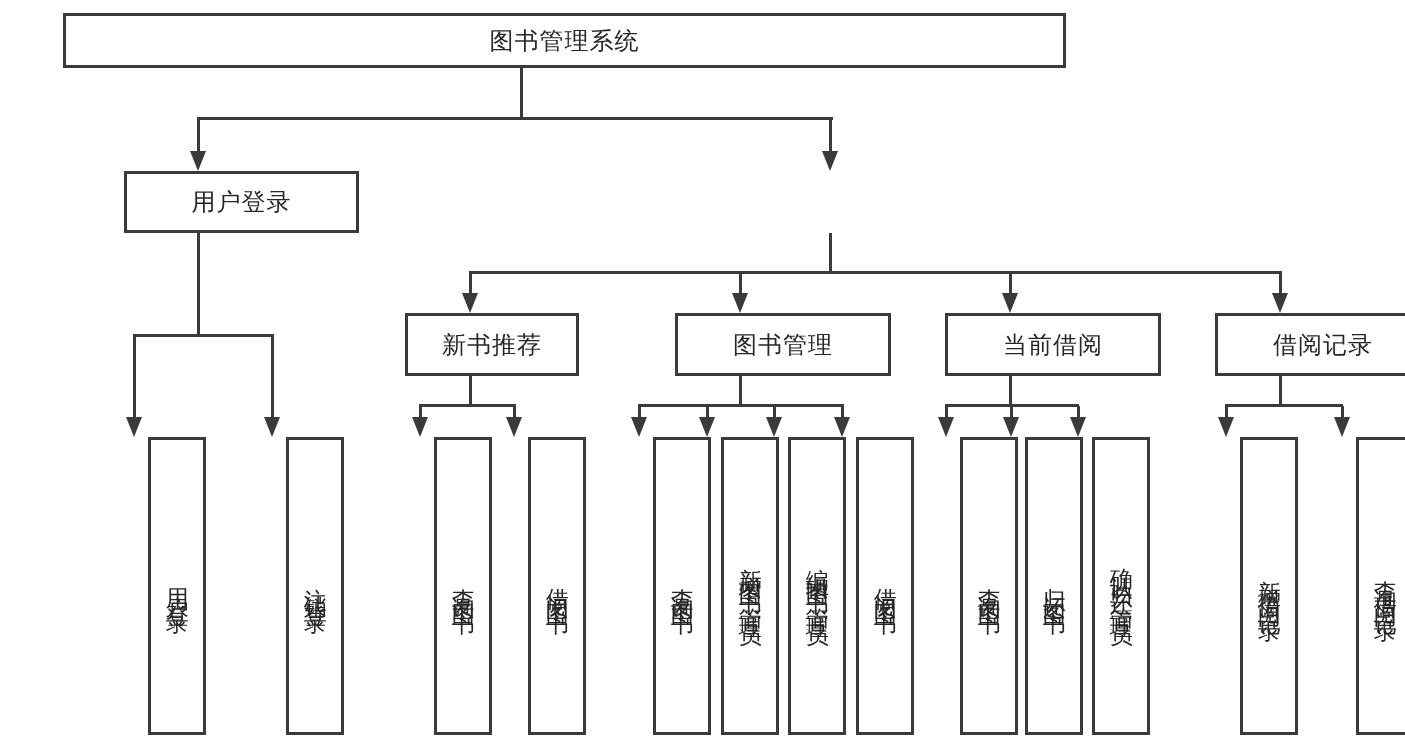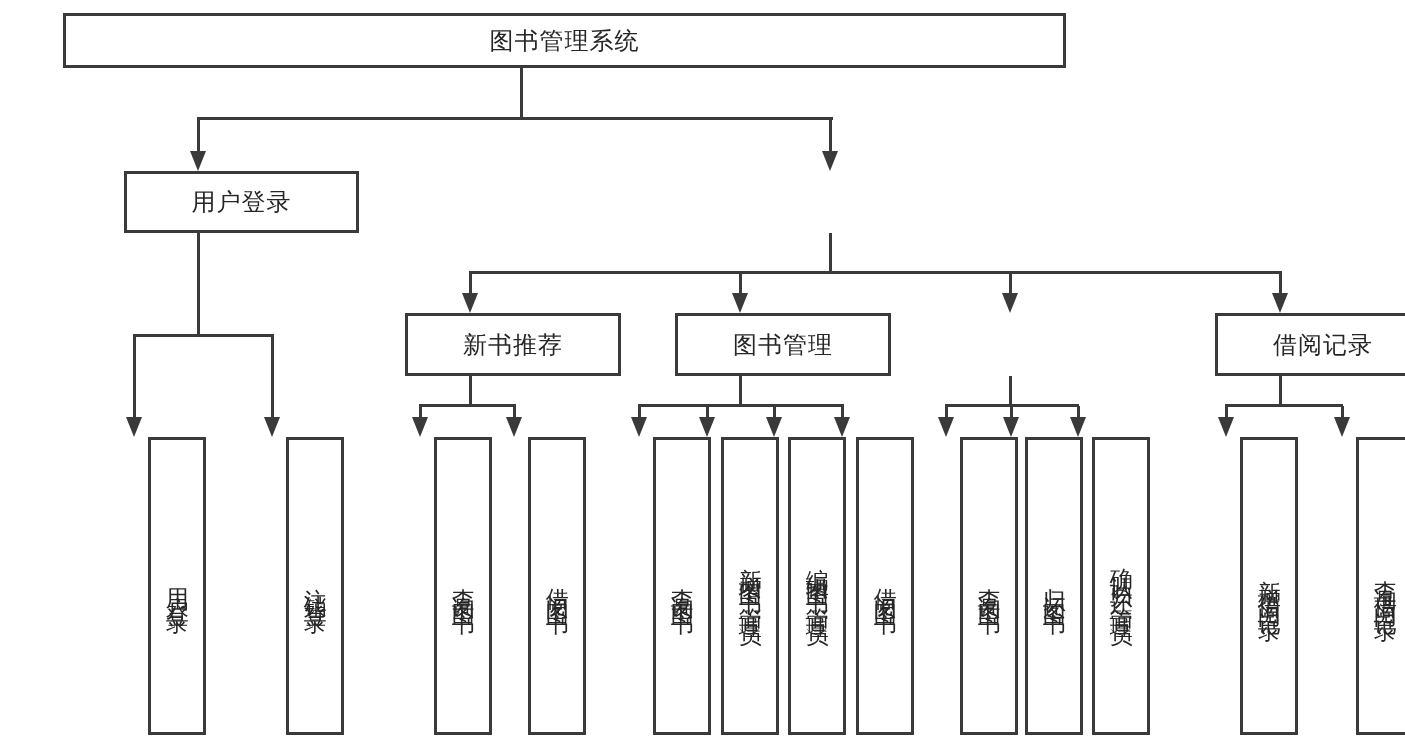--- a/index.html
+++ b/index.html
@@ -86,25 +86,28 @@
   <div class="hline" style="left:469px; top:271px; width:813px;"></div>
   <div class="vline" style="left:469px; top:273px; height:21px;"></div>
   <div class="ah" style="left:462px; top:293px;"></div>
   <div class="vline" style="left:739px; top:273px; height:21px;"></div>
   <div class="ah" style="left:732px; top:293px;"></div>
   <div class="vline" style="left:1009px; top:273px; height:21px;"></div>
   <div class="ah" style="left:1002px; top:293px;"></div>
   <div class="vline" style="left:1279px; top:273px; height:21px;"></div>
   <div class="ah" style="left:1272px; top:293px;"></div>
 
-  <div class="box" style="left:362px; top:313px; width:216px; height:63px;">
+  <div class="box" style="left:362px; top:313px; width:174px; height:63px;">
     <span class="h-label">新书推荐</span>
   </div>
   <div class="box" style="left:632px; top:313px; width:216px; height:63px;">
     <span class="h-label">图书管理</span>
+  </div>
+  <div class="box" style="left:902px; top:313px; width:216px; height:63px;">
+    <span class="h-label">当前借阅</span>
   </div>
   <div class="box" style="left:1172px; top:313px; width:216px; height:63px;">
     <span class="h-label">借阅记录</span>
   </div>
 
   <div class="vline" style="left:469px; top:376px; height:30px;"></div>
   <div class="hline" style="left:419px; top:404px; width:97px;"></div>
   <div class="vline" style="left:739px; top:376px; height:30px;"></div>
   <div class="hline" style="left:638px; top:404px; width:206px;"></div>
   <div class="vline" style="left:1009px; top:376px; height:30px;"></div>

